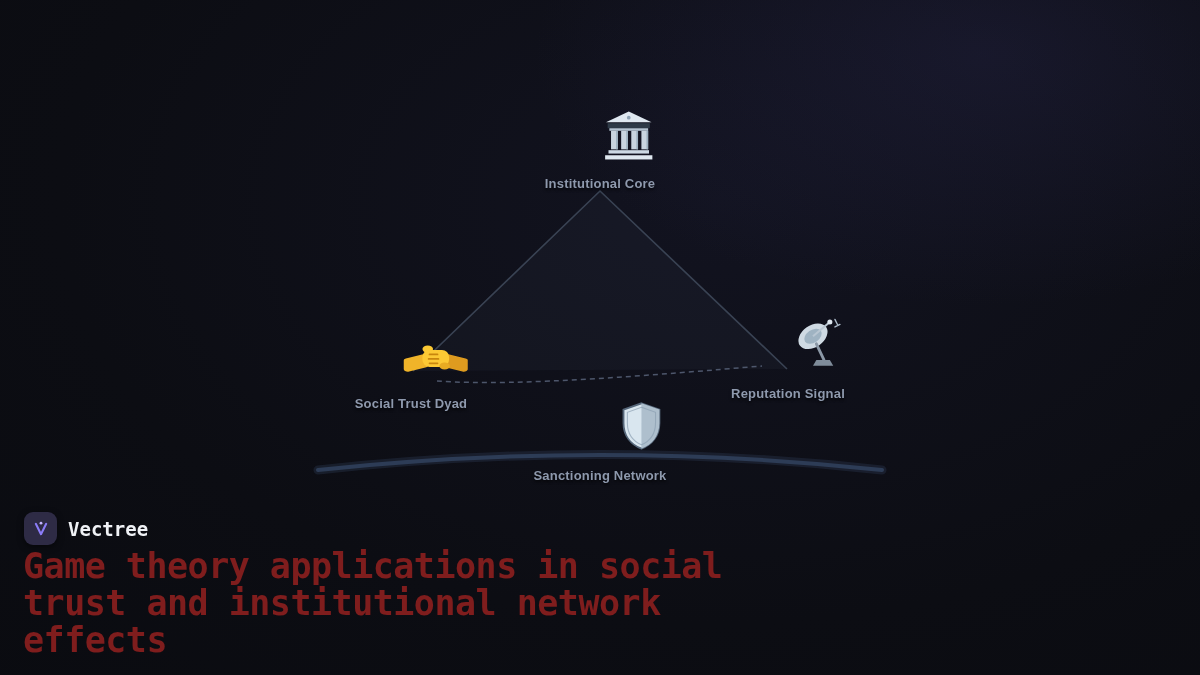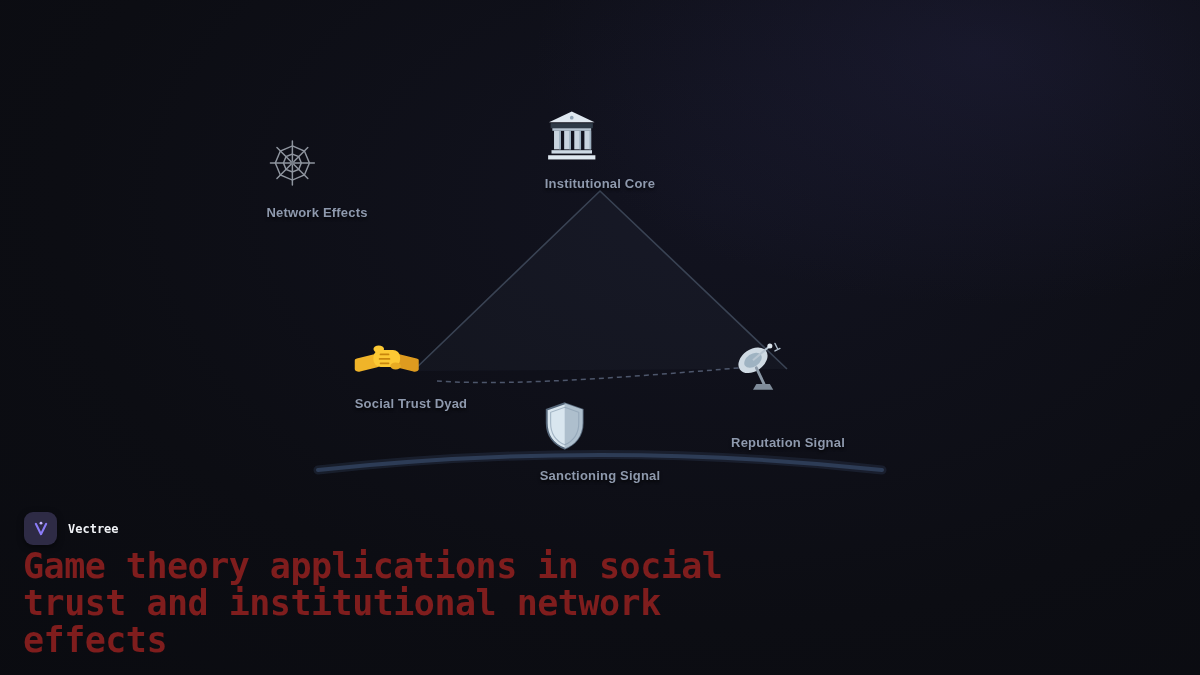--- a/index.html
+++ b/index.html
@@ -5,38 +5,38 @@
   html,body{margin:0;padding:0;}
   body{
     width:1200px;height:675px;overflow:hidden;position:relative;
     background:
       radial-gradient(750px 420px at 82% 8%, rgba(48,46,92,0.28) 0%, rgba(20,21,34,0.0) 60%),
       radial-gradient(1100px 700px at 60% 30%, #121320 0%, #0c0d13 60%, #0a0b10 100%);
     font-family:"Liberation Sans", sans-serif;
   }
   .stage{position:absolute;inset:0;}
   svg.overlay{position:absolute;left:0;top:0;z-index:0;}
-  .node{position:absolute;z-index:2;display:flex;flex-direction:column;align-items:flex-start;transform:translateX(-50%);}
+  .node{position:absolute;z-index:2;display:flex;flex-direction:column;align-items:flex-end;transform:translateX(-50%);}
   .node .icon{display:block;}
   .node .label{
     margin-top:16px;font-size:13px;font-weight:700;color:#8e99ad;white-space:nowrap;
     text-shadow:0 2px 3px rgba(0,0,0,0.65);letter-spacing:.2px;
   }
   .node-web{left:317px;top:137px;}
   .node-bank{left:600px;top:108px;}
   .node-bank .label{margin-top:14px;}
   .node-hand{left:411px;top:336px;}
   .node-hand .label{margin-top:16px;}
-  .node-sat{left:788px;top:340px;gap:25px;}
+  .node-sat{left:788px;top:316px;}
   .node-shield{left:600px;top:401px;}
   .node-shield .label{margin-top:17px;}
 
   .brand-row{position:absolute;left:24px;top:512px;display:flex;align-items:center;z-index:3;}
   .brand-logo{width:33px;height:33px;border-radius:9px;background:#2e2b45;display:flex;align-items:center;justify-content:center;box-shadow:0 2px 6px rgba(0,0,0,.5);}
-  .brand-name{margin-left:11px;color:#f0f2f6;font-family:"DejaVu Sans Mono", monospace;font-weight:700;font-size:12px;}
+  .brand-name{margin-left:11px;color:#f0f2f6;font-family:"DejaVu Sans Mono", monospace;font-weight:700;font-size:19px;}
   .page-title{
     position:absolute;left:23px;top:548px;width:37ch;z-index:3;
     color:#7f1d1d;font-family:"DejaVu Sans Mono", monospace;font-weight:700;
     font-size:35px;line-height:37px;letter-spacing:-0.5px;
   }
   .page-url{
     position:absolute;right:24px;top:625px;z-index:3;
     color:#5b6270;font-family:"DejaVu Sans Mono", monospace;font-size:14px;letter-spacing:0;
   }
 </style>
@@ -46,38 +46,20 @@
 <div class="stage">
 
   <svg class="overlay" width="1200" height="675" viewBox="0 0 1200 675">
     <polygon points="600,191 413,371 787,369" fill="rgba(150,170,210,0.045)"></polygon>
     <path d="M413 371 L600 191 L787 369" fill="none" stroke="#414b5d" stroke-width="1.6" opacity="0.85"></path>
     <path d="M437 381 C520 387 665 374 762 366" fill="none" stroke="#5d6880" stroke-width="1.5" stroke-dasharray="5 4" opacity="0.8"></path>
     <path d="M318 470 Q600 439 882 470" fill="none" stroke="rgba(45,60,86,0.35)" stroke-width="9" stroke-linecap="round"></path>
     <path d="M318 470 Q600 440 882 470" fill="none" stroke="#2d3c56" stroke-width="4" stroke-linecap="round"></path>
   </svg>
 
-  <div class="node node-web">
-    <svg class="icon" width="52" height="52" viewBox="0 0 64 64">
-      <g stroke="#8f959f" stroke-width="1.8" fill="none" stroke-linecap="round">
-        <line x1="32" y1="32" x2="32" y2="5"></line>
-        <line x1="32" y1="32" x2="51" y2="13"></line>
-        <line x1="32" y1="32" x2="59" y2="32"></line>
-        <line x1="32" y1="32" x2="51" y2="51"></line>
-        <line x1="32" y1="32" x2="32" y2="59"></line>
-        <line x1="32" y1="32" x2="13" y2="51"></line>
-        <line x1="32" y1="32" x2="5" y2="32"></line>
-        <line x1="32" y1="32" x2="13" y2="13"></line>
-        <polygon points="32,21 39.8,24.2 43,32 39.8,39.8 32,43 24.2,39.8 21,32 24.2,24.2"></polygon>
-        <polygon points="32,11 46.8,17.2 53,32 46.8,46.8 32,53 17.2,46.8 11,32 17.2,17.2"></polygon>
-      </g>
-      <circle cx="32" cy="32" r="2.4" fill="#767c86"></circle>
-    </svg>
-    <span class="label">Network Effects</span>
-  </div>
 
   <div class="node node-bank">
     <svg class="icon" width="54" height="54" viewBox="0 0 64 64">
       <path d="M32 4 L59 17 H5 Z" fill="#dfe8f0"></path>
       <circle cx="32" cy="11.5" r="2.2" fill="#8fa3b5"></circle>
       <rect x="7" y="18" width="50" height="6" fill="#2e3a47"></rect>
       <rect x="9" y="24" width="46" height="3" fill="#b4c3d1"></rect>
       <g fill="#c9d4df">
         <rect x="11" y="27" width="8" height="22"></rect>
         <rect x="23" y="27" width="8" height="22"></rect>
@@ -120,21 +102,21 @@
     </svg>
     <span class="label">Reputation Signal</span>
   </div>
 
   <div class="node node-shield">
     <svg class="icon" width="50" height="50" viewBox="0 0 64 64">
       <path d="M32 3 L55 11 V28 C55 45 45 56 32 61 C19 56 9 45 9 28 V11 Z" fill="#d9e6ef" stroke="#56677a" stroke-width="2.4"></path>
       <path d="M32 3 L55 11 V28 C55 45 45 56 32 61 Z" fill="#aebfcd"></path>
       <path d="M32 8 L50 14.5 V28 C50 42 42 51.5 32 56 C22 51.5 14 42 14 28 V14.5 Z" fill="none" stroke="#8ba0b2" stroke-width="1.4" opacity="0.7"></path>
     </svg>
-    <span class="label">Sanctioning Signal</span>
+    <span class="label">Sanctioning Network</span>
   </div>
 
   <div class="brand-row">
     <div class="brand-logo">
       <svg width="22" height="22" viewBox="0 0 34 34">
         <path d="M9 9 L17 25 L25 9" fill="none" stroke="#8b7cf8" stroke-width="3.2" stroke-linecap="round" stroke-linejoin="round"></path>
         <circle cx="17" cy="8" r="2.2" fill="#c3b5ff"></circle>
       </svg>
     </div>
     <span class="brand-name">Vectree</span>

